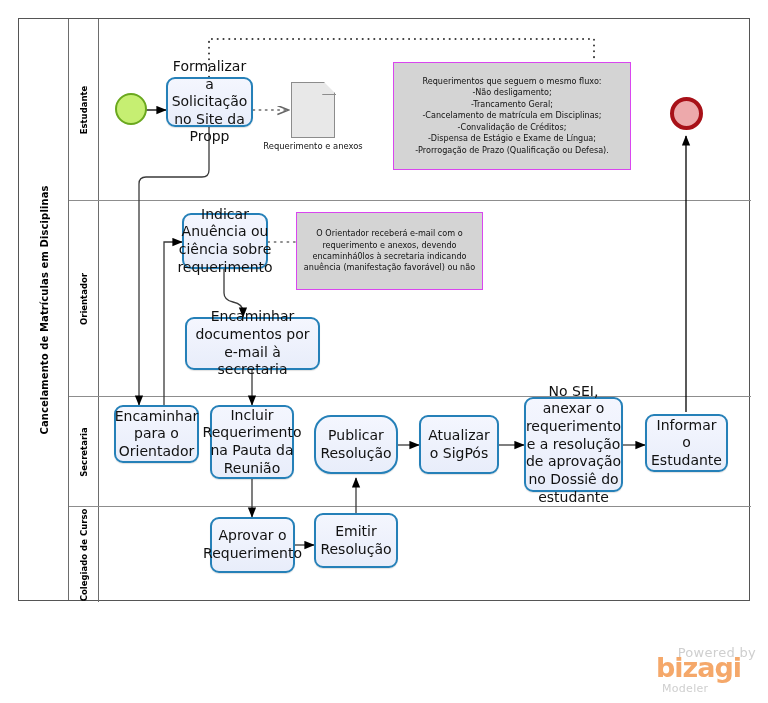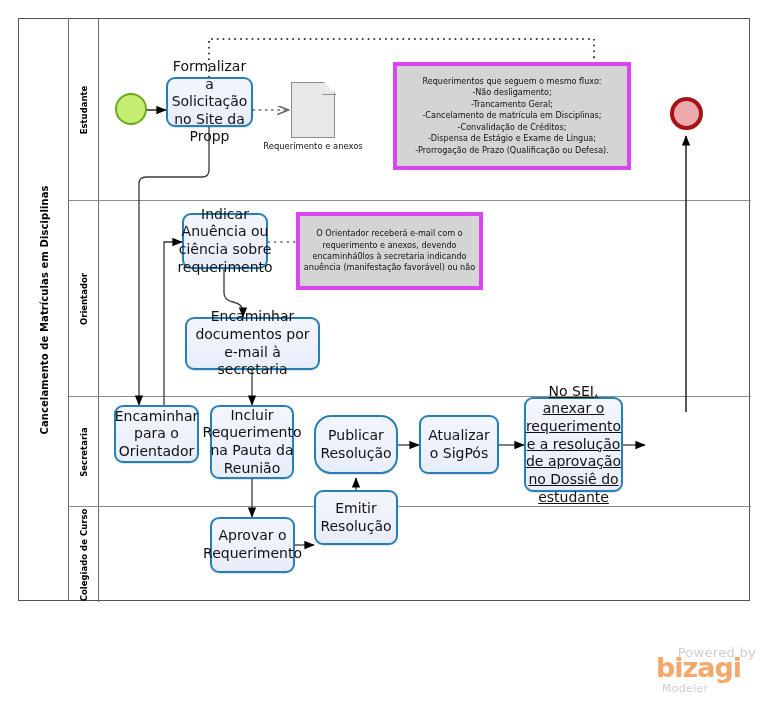--- a/index.html
+++ b/index.html
@@ -45,21 +45,21 @@
   .dataobj .fold{position:absolute;right:-1px;top:-1px;width:0;height:0;
         border-left:13px solid transparent;border-top:13px solid #ffffff;}
   .dataobj .foldline{position:absolute;right:-1px;top:-1px;width:14px;height:14px;
         border-left:1.2px solid #8c8c8c;border-bottom:1.2px solid #8c8c8c;
         box-sizing:border-box;transform:rotate(0deg);
         clip-path:polygon(0 100%,100% 0,100% 100%);}
   .dataobj-label{position:absolute;top:59px;left:-30px;width:104px;
         text-align:center;font-size:8.4px;color:#111;line-height:1.3;}
 
   .annotation{position:absolute;box-sizing:border-box;background:#d4d4d4;
-        border:4px solid #d946ef;display:flex;align-items:center;
+        border:1px solid #d946ef;display:flex;align-items:center;
         justify-content:center;text-align:center;font-size:8.1px;
         color:#111;line-height:1.42;padding:5px 0;}
 
   
   .logo{position:absolute;left:656px;top:645px;width:104px;height:52px;}
   .logo .pw{position:absolute;right:4px;top:0;font-size:13px;font-weight:normal;
         color:#cfcfcf;letter-spacing:.3px;}
   .logo .bz{position:absolute;left:0;top:9px;font-size:27px;font-weight:bold;
         color:#f5a86a;letter-spacing:-1px;line-height:1;}
   .logo .md{position:absolute;left:6px;top:37px;font-size:11px;
@@ -154,26 +154,27 @@
   <div class="task" style="left:114px;top:405px;width:85px;height:58px;">Encaminhar para o Orientador</div>
 
   <div class="task" style="left:185px;top:317px;width:135px;height:53px;">Encaminhar documentos por e-mail à secretaria</div>
 
   <div class="task" style="left:210px;top:405px;width:84px;height:74px;">Incluir Requerimento na Pauta da Reunião</div>
 
   <div class="task" style="left:314px;top:415px;width:84px;height:59px;border-radius:17px;">Publicar Resolução</div>
 
   <div class="task" style="left:419px;top:415px;width:80px;height:59px;">Atualizar o SigPós</div>
 
-  <div class="task" style="left:524px;top:397px;width:99px;height:95px;text-decoration:underline;">No SEI, anexar o requerimento e a resolução de aprovação no Dossiê do estudante</div>
+  <div class="task" style="left:524px;top:397px;width:99px;height:95px;">No SEI, anexar o requerimento e a resolução de aprovação no Dossiê do estudante</div>
 
+  <div class="task" style="left:645px;top:414px;width:83px;height:58px;">Informar o Estudante</div>
 
   <div class="task" style="left:210px;top:517px;width:85px;height:56px;">Aprovar o Requerimento</div>
 
-  <div class="task" style="left:314px;top:490px;width:84px;height:55px;">Emitir Resolução</div>
+  <div class="task" style="left:314px;top:513px;width:84px;height:55px;">Emitir Resolução</div>
 
   <div class="dataobj" style="left:291px;top:82px;border-radius:10px;">
     <div class="sheet"></div>
     <div class="fold"></div>
     <div class="foldline"></div>
     <div class="dataobj-label">Requerimento e anexos</div>
   </div>
 
   <div class="annotation" style="left:393px;top:62px;width:238px;height:108px;white-space:pre-line;">Requerimentos que seguem o mesmo fluxo:
 -Não desligamento;

